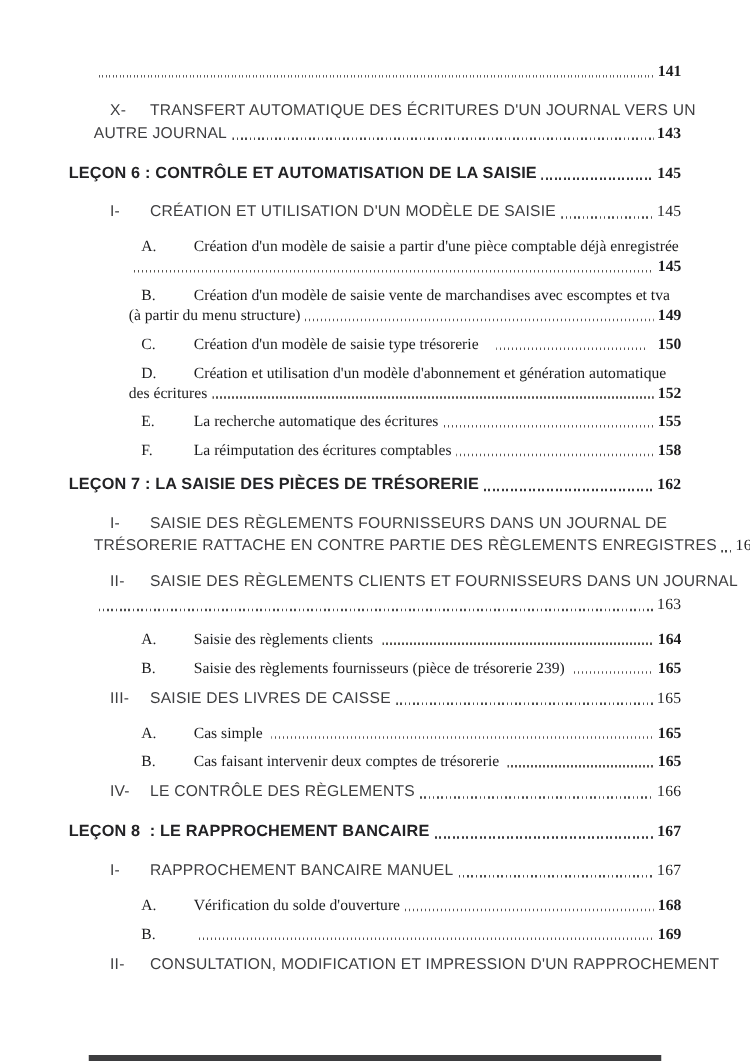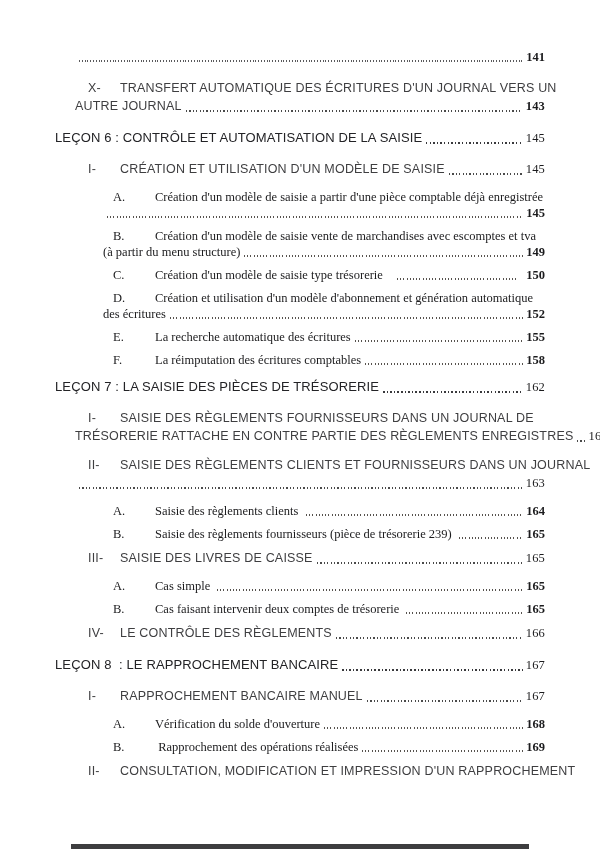--- a/index.html
+++ b/index.html
@@ -20,21 +20,21 @@
   .page-num{flex:0 0 auto;font-family:"Liberation Serif",serif;font-size:12.5px;color:var(--serif-text);}
   .page-num.bold{font-weight:bold;}
 
   
   .entry.roman{font-size:12.5px;line-height:18px;letter-spacing:.015em;
                color:var(--sans-text);margin-bottom:11px;}
   .entry.roman .lbl{margin-left:33px;min-width:32px;}
   .entry.roman .toc-line.cont{padding-left:20px;}
 
   
-  .entry.lesson{font-size:13px;line-height:18px;font-weight:normal;letter-spacing:.01em;
+  .entry.lesson{font-size:13px;line-height:18px;font-weight:bold;letter-spacing:.01em;
                 color:var(--lesson-text);margin-top:3px;margin-bottom:13px;}
   .entry.lesson .leader{height:2px;margin-bottom:3px;
         background:repeating-linear-gradient(90deg,#39393c 0 1.5px,transparent 1.5px 3.6px);}
 
   
   .entry.letter{font-family:"Liberation Serif",serif;font-size:12.5px;line-height:16px;
                 color:var(--serif-text);margin-bottom:7px;}
   .entry.letter .lbl{margin-left:58px;min-width:42px;}
   .entry.letter .toc-line.cont{padding-left:48px;}
   .entry.letter .leader{margin-bottom:3px;
@@ -241,21 +241,20 @@
         <div class="toc-line">
           <span class="lbl">A.</span>
           <span class="txt">Vérification du solde d'ouverture</span>
           <span class="leader"></span>
           <span class="page-num bold">168</span>
         </div>
       </div>
       <div class="entry letter">
         <div class="toc-line">
           <span class="lbl">B.</span>
-          <span class="txt"> Rapprochement des opérations réalisées</span>
           <span class="leader"></span>
           <span class="page-num bold">169</span>
         </div>
       </div>
       <div class="entry roman">
         <div class="toc-line">
           <span class="lbl">II-</span>
           <span class="txt">CONSULTATION, MODIFICATION ET IMPRESSION D'UN RAPPROCHEMENT</span>
         </div>
       </div>

